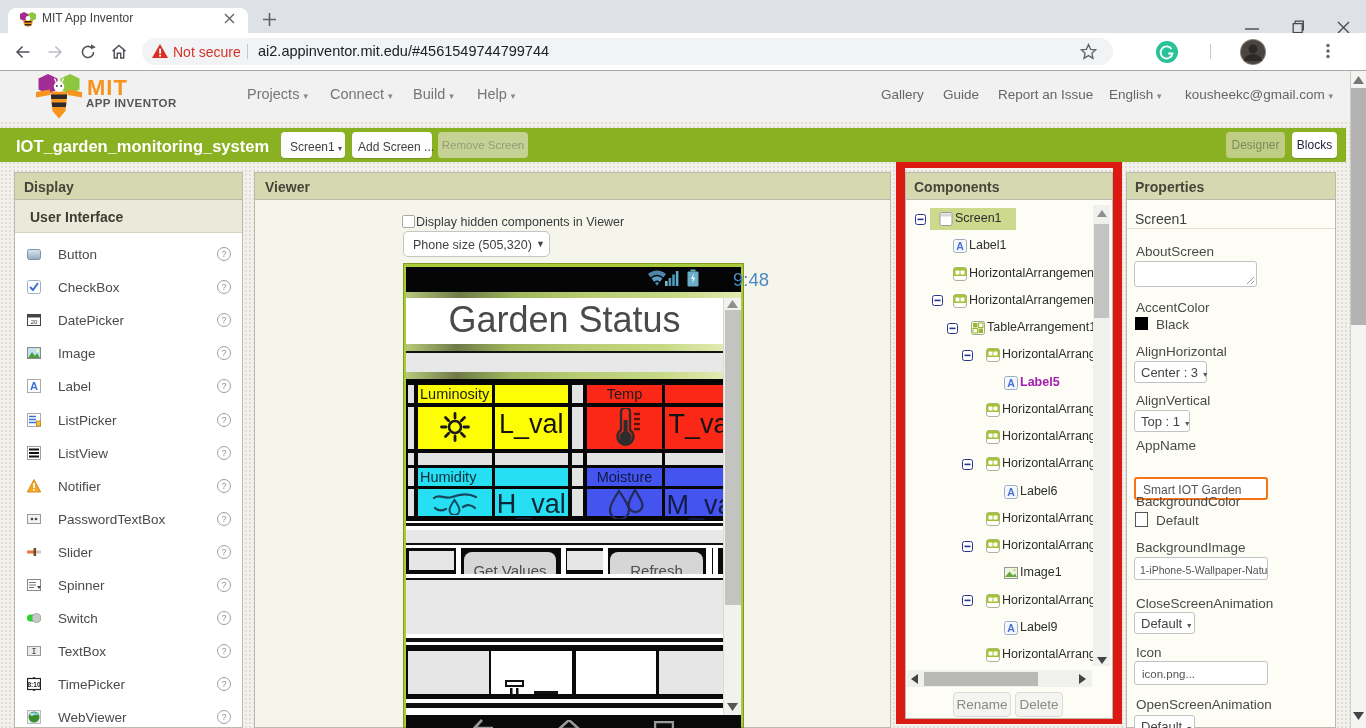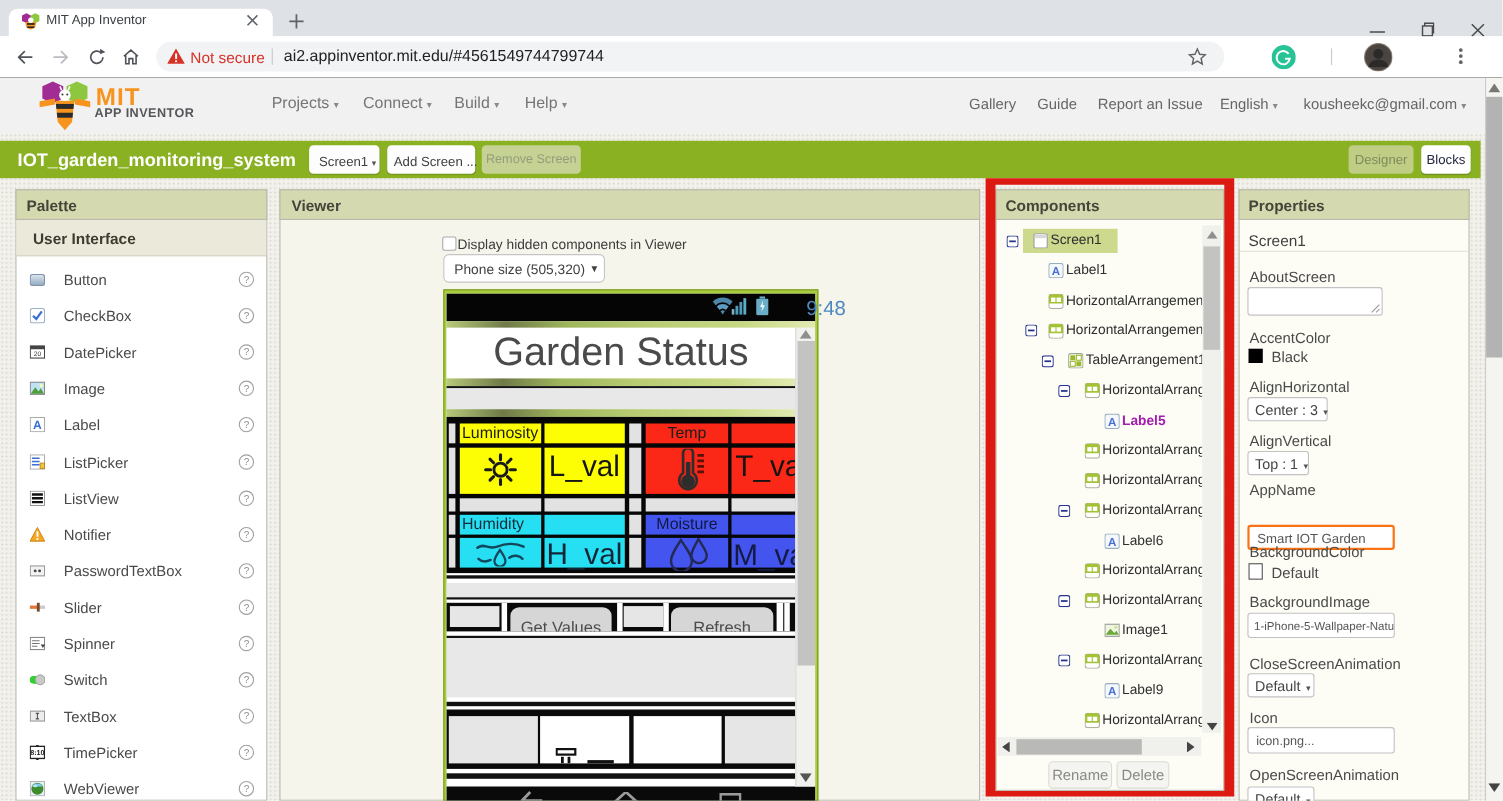--- a/index.html
+++ b/index.html
@@ -138,21 +138,21 @@
 <div class="abs" style="left:358px;top:140px;font-size:12px;color:#3f3f3f;">Add Screen ...</div>
 <div class="abs" style="left:438px;top:132px;width:90px;height:26px;background:#c5d293;border-radius:4px;"></div>
 <div class="abs" style="left:438px;top:132px;width:90px;height:26px;line-height:26px;text-align:center;font-size:11.5px;color:#929d7c;">Remove Screen</div>
 <div class="abs" style="left:1226px;top:132px;width:59px;height:26px;background:#bfcd85;border-radius:4px;"></div>
 <div class="abs" style="left:1226px;top:132px;width:59px;height:26px;line-height:26px;text-align:center;font-size:12px;color:#7e8c5c;">Designer</div>
 <div class="abs" style="left:1292px;top:132px;width:45px;height:26px;background:#fff;border-radius:4px;box-shadow:0 1px 1px rgba(0,0,0,0.2);"></div>
 <div class="abs" style="left:1292px;top:132px;width:45px;height:26px;line-height:26px;text-align:center;font-size:12px;color:#22253c;">Blocks</div>
 
 <div class="abs" style="left:14px;top:172px;width:229px;height:556px;background:#fff;border:1px solid #b9b9ad;box-sizing:border-box;"></div>
 <div class="abs" style="left:14px;top:172px;width:229px;height:28px;background:#d5d9af;border:1px solid #b9b9ad;box-sizing:border-box;"></div>
-<div class="abs" style="left:24px;top:179px;font-size:14px;font-weight:bold;color:#45453a;">Palette</div>
+<div class="abs" style="left:24px;top:179px;font-size:14px;font-weight:bold;color:#45453a;">Display</div>
 <div class="abs" style="left:15px;top:200px;width:227px;height:33px;background:#ebe9da;border-bottom:1px solid #d5d2c2;box-sizing:border-box;"></div>
 <div class="abs" style="left:30px;top:209px;font-size:14px;font-weight:bold;color:#3c3c30;">User Interface</div>
 <div id="palrows"><svg width="0" height="0">
       <defs>
         <linearGradient id="gbtn" x1="0" y1="0" x2="0" y2="1">
           <stop offset="0" stop-color="#dde8f2"></stop>
           <stop offset="1" stop-color="#93a9bf"></stop>
         </linearGradient>
       </defs>
     </svg><div class="abs" style="left:14px;top:238px;width:229px;height:33px;">

